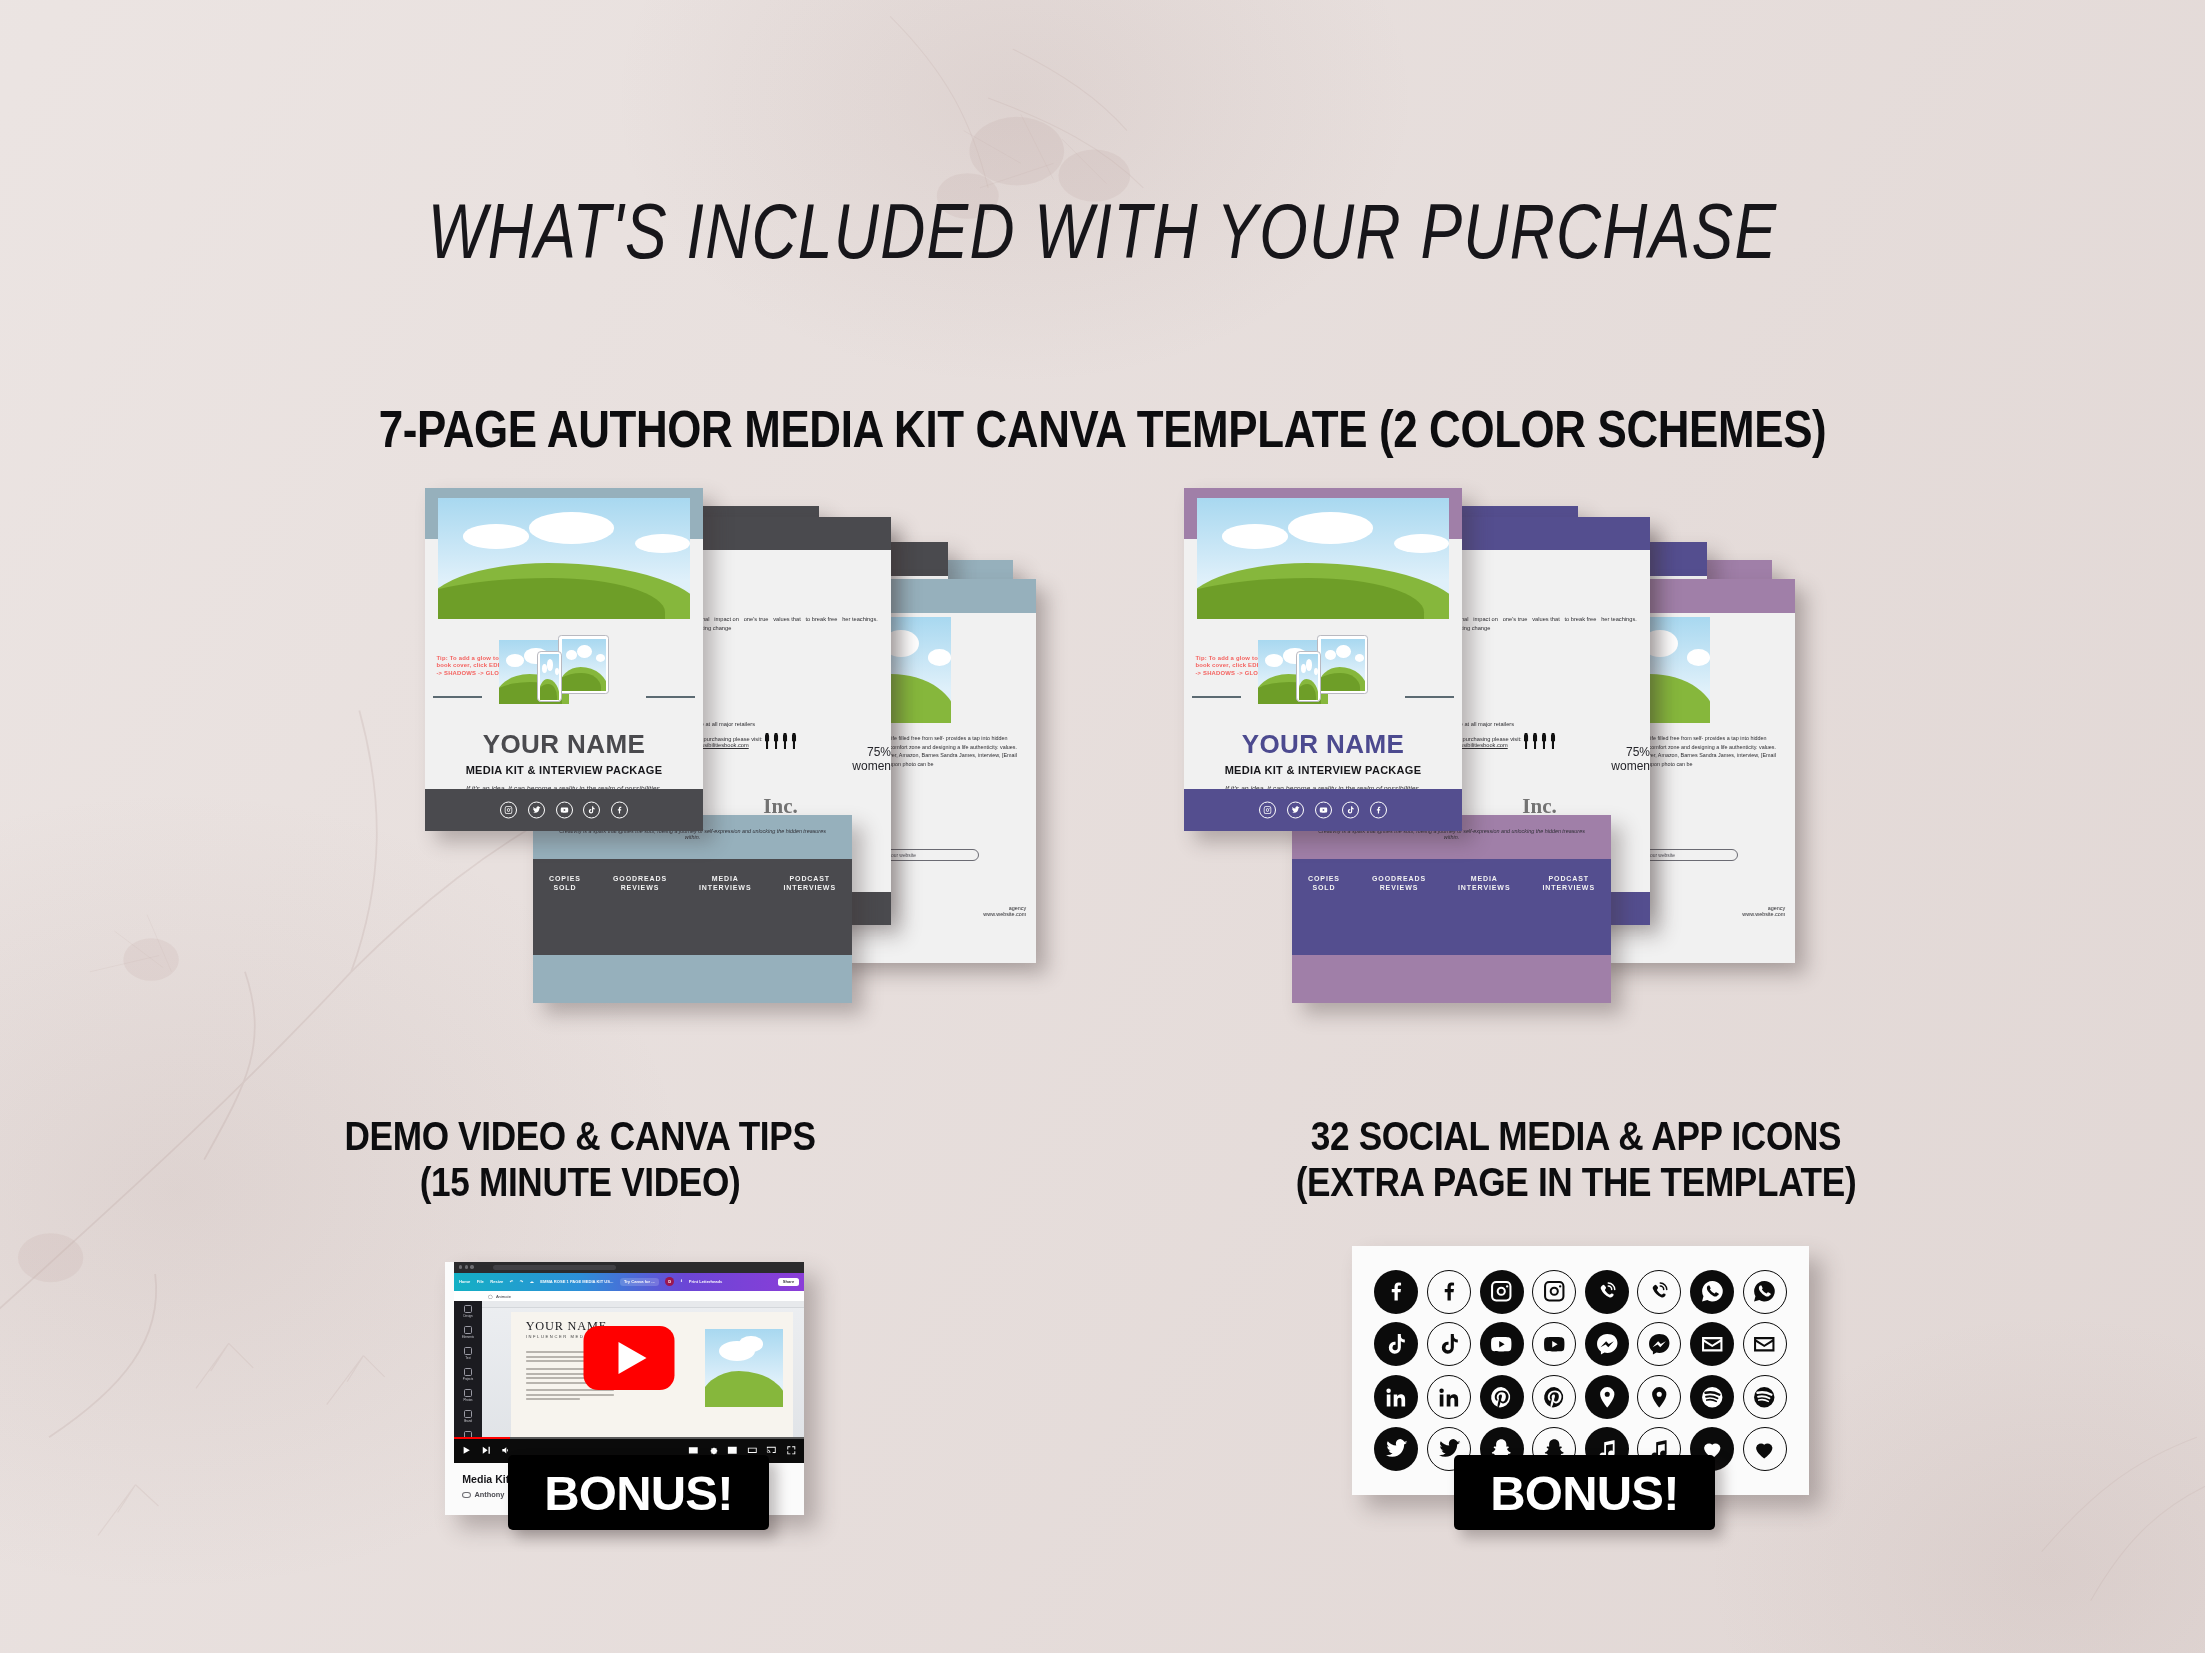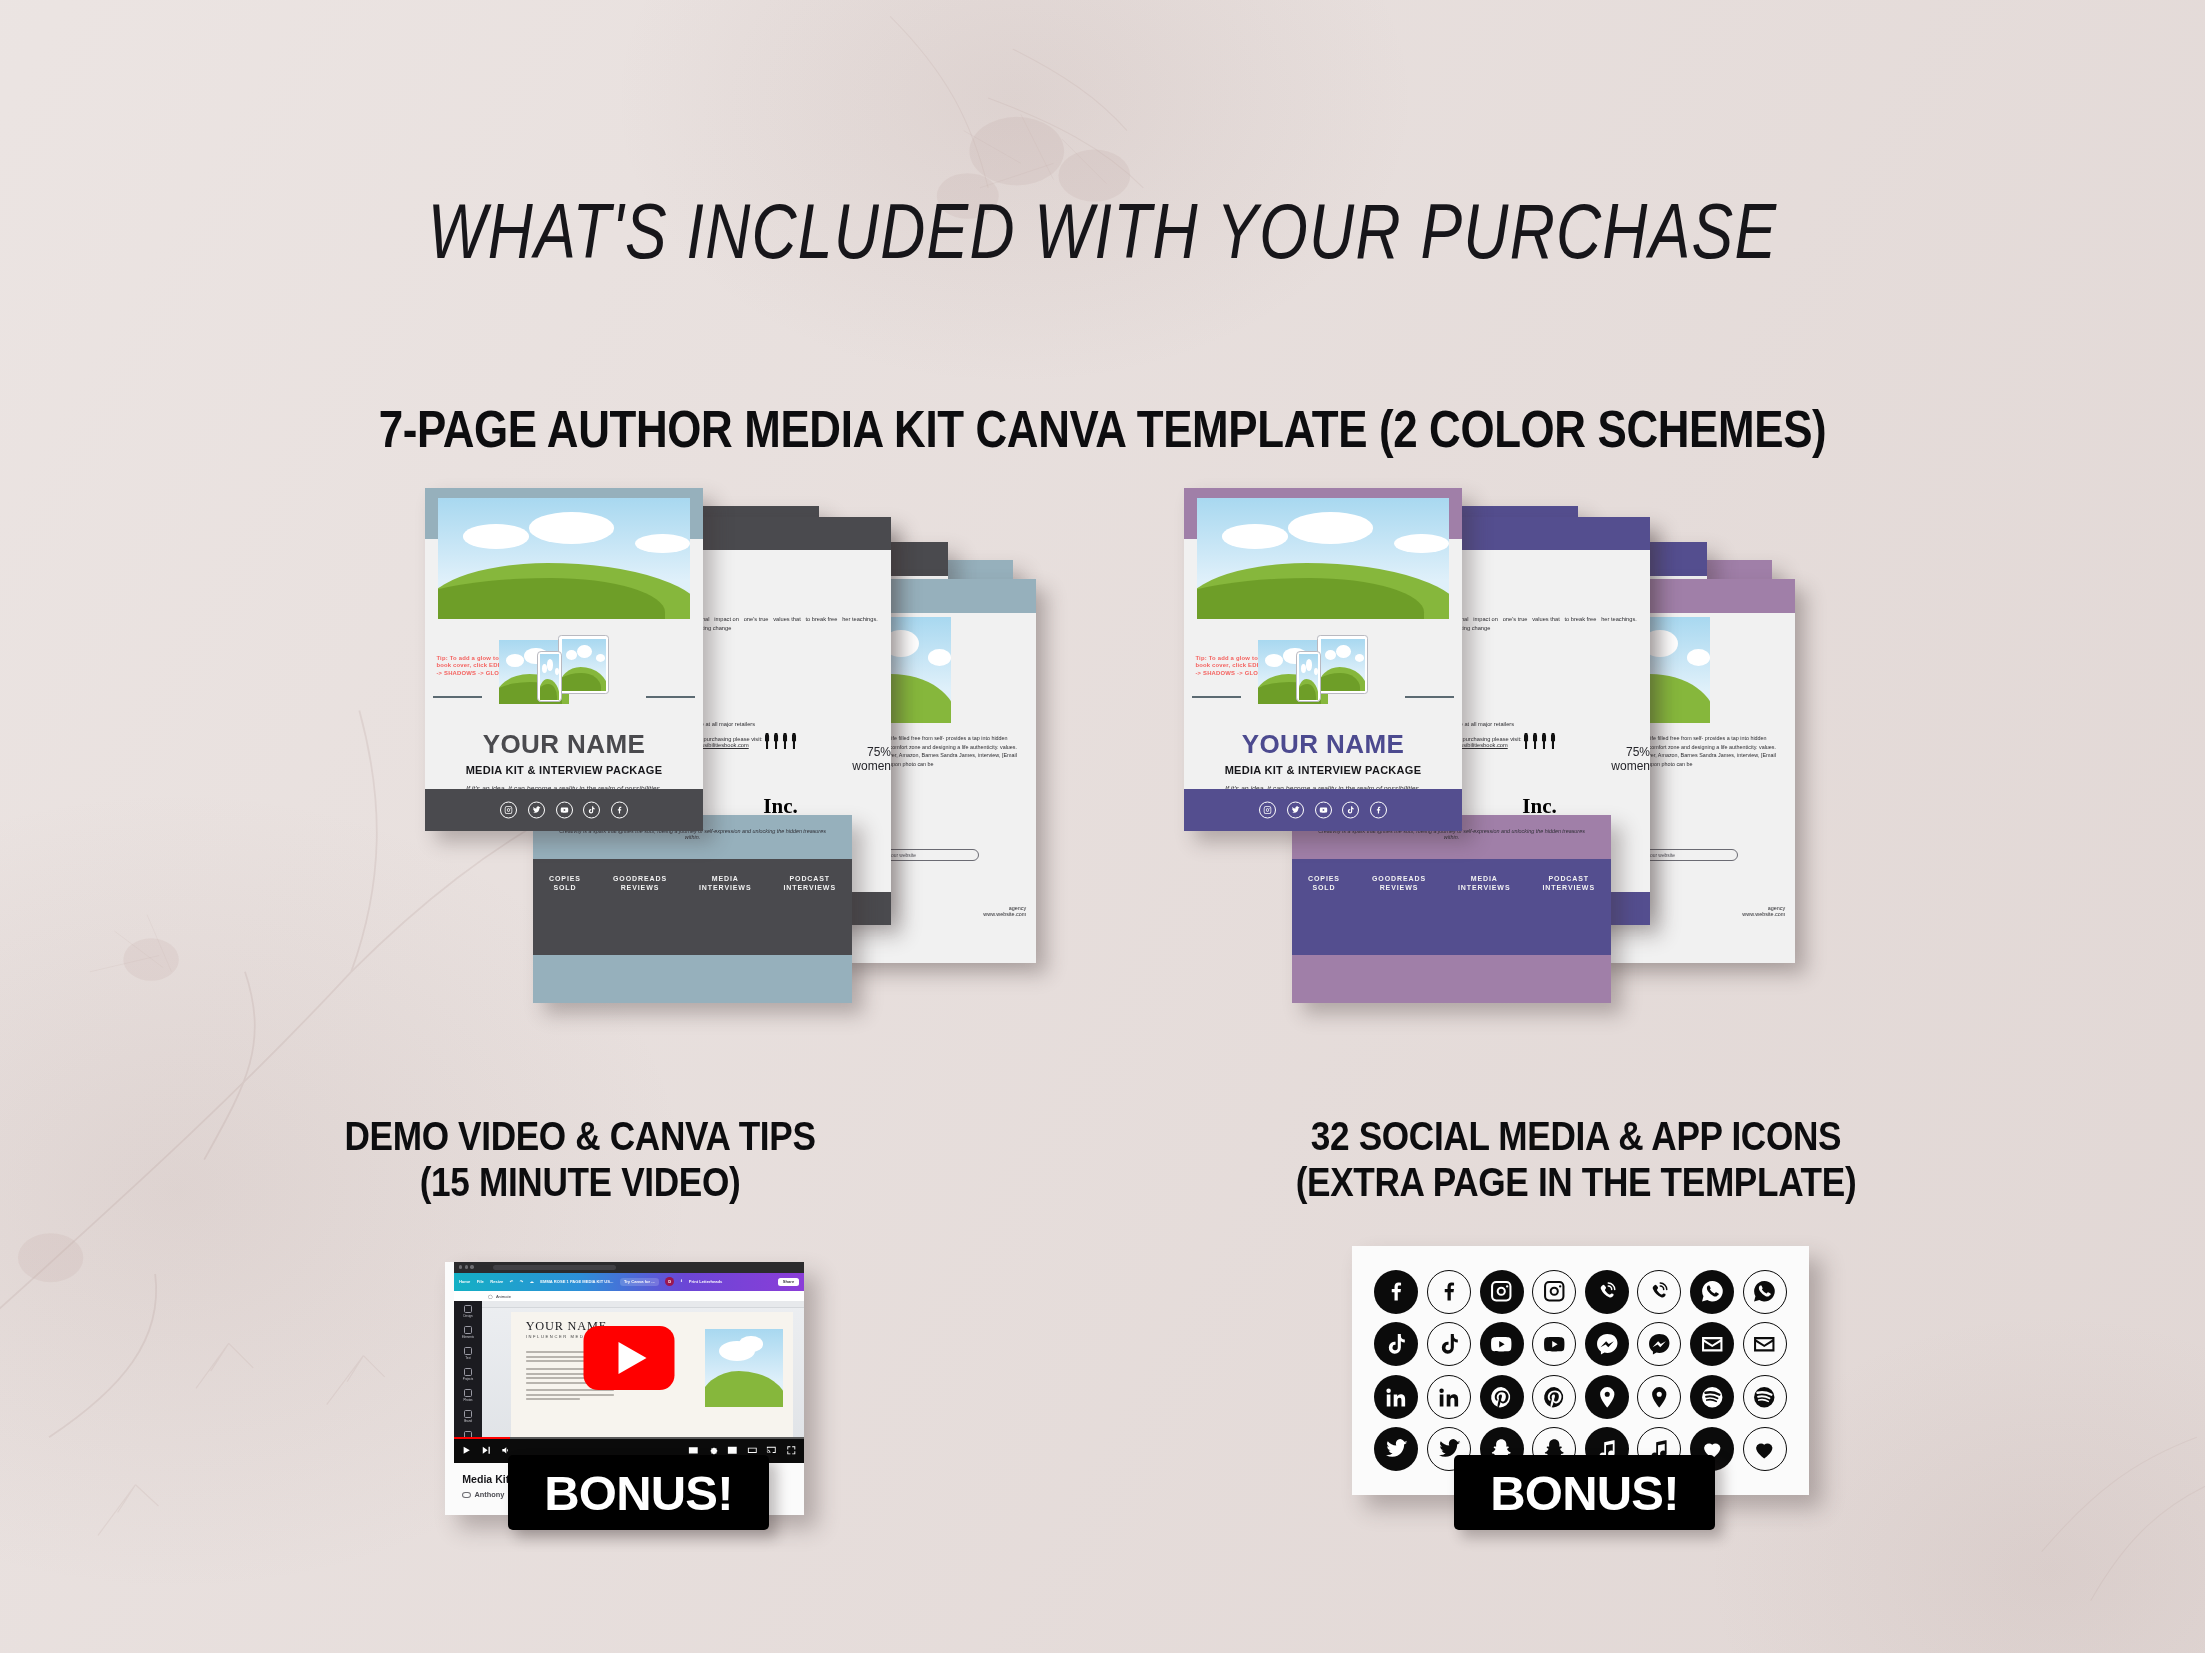--- a/index.html
+++ b/index.html
@@ -120,21 +120,21 @@
 
   
   .statpg { width:319px; height:188px; }
   .stat-labels { position:absolute; left:0; right:0; top:59px; display:flex;
                  justify-content:space-around; color:#f2f2f2;
                  font-size:7px; font-weight:700; letter-spacing:0.9px; text-align:center; line-height:1.3; }
 
   
   .incpg { width:221px; height:408px; }
   .incmark { position:absolute; left:50%; transform:translateX(-50%); bottom:106px;
-             font-family:"Liberation Serif", serif; font-weight:700; font-size:21px; color:#000000; }
+             font-family:"Liberation Serif", serif; font-weight:700; font-size:21px; color:#737373; }
   .people { position:absolute; left:50%; transform:translateX(-50%); bottom:176px;
             display:flex; gap:1.6px; }
   .people span { width:7.4px; height:16.3px; background:#111;
                  clip-path:polygon(35% 0,65% 0,78% 18%,78% 52%,64% 52%,64% 100%,36% 100%,36% 52%,22% 52%,22% 18%); }
   .pct { position:absolute; left:0; right:0; bottom:152px; text-align:right; font-size:12px; color:#25252a; }
 
   
   #video-card {
     position:absolute; left:445px; top:1262px; width:359px; height:253px;
     background:#fbfbfb; box-shadow:13px 13px 21px rgba(60,45,45,.30);

